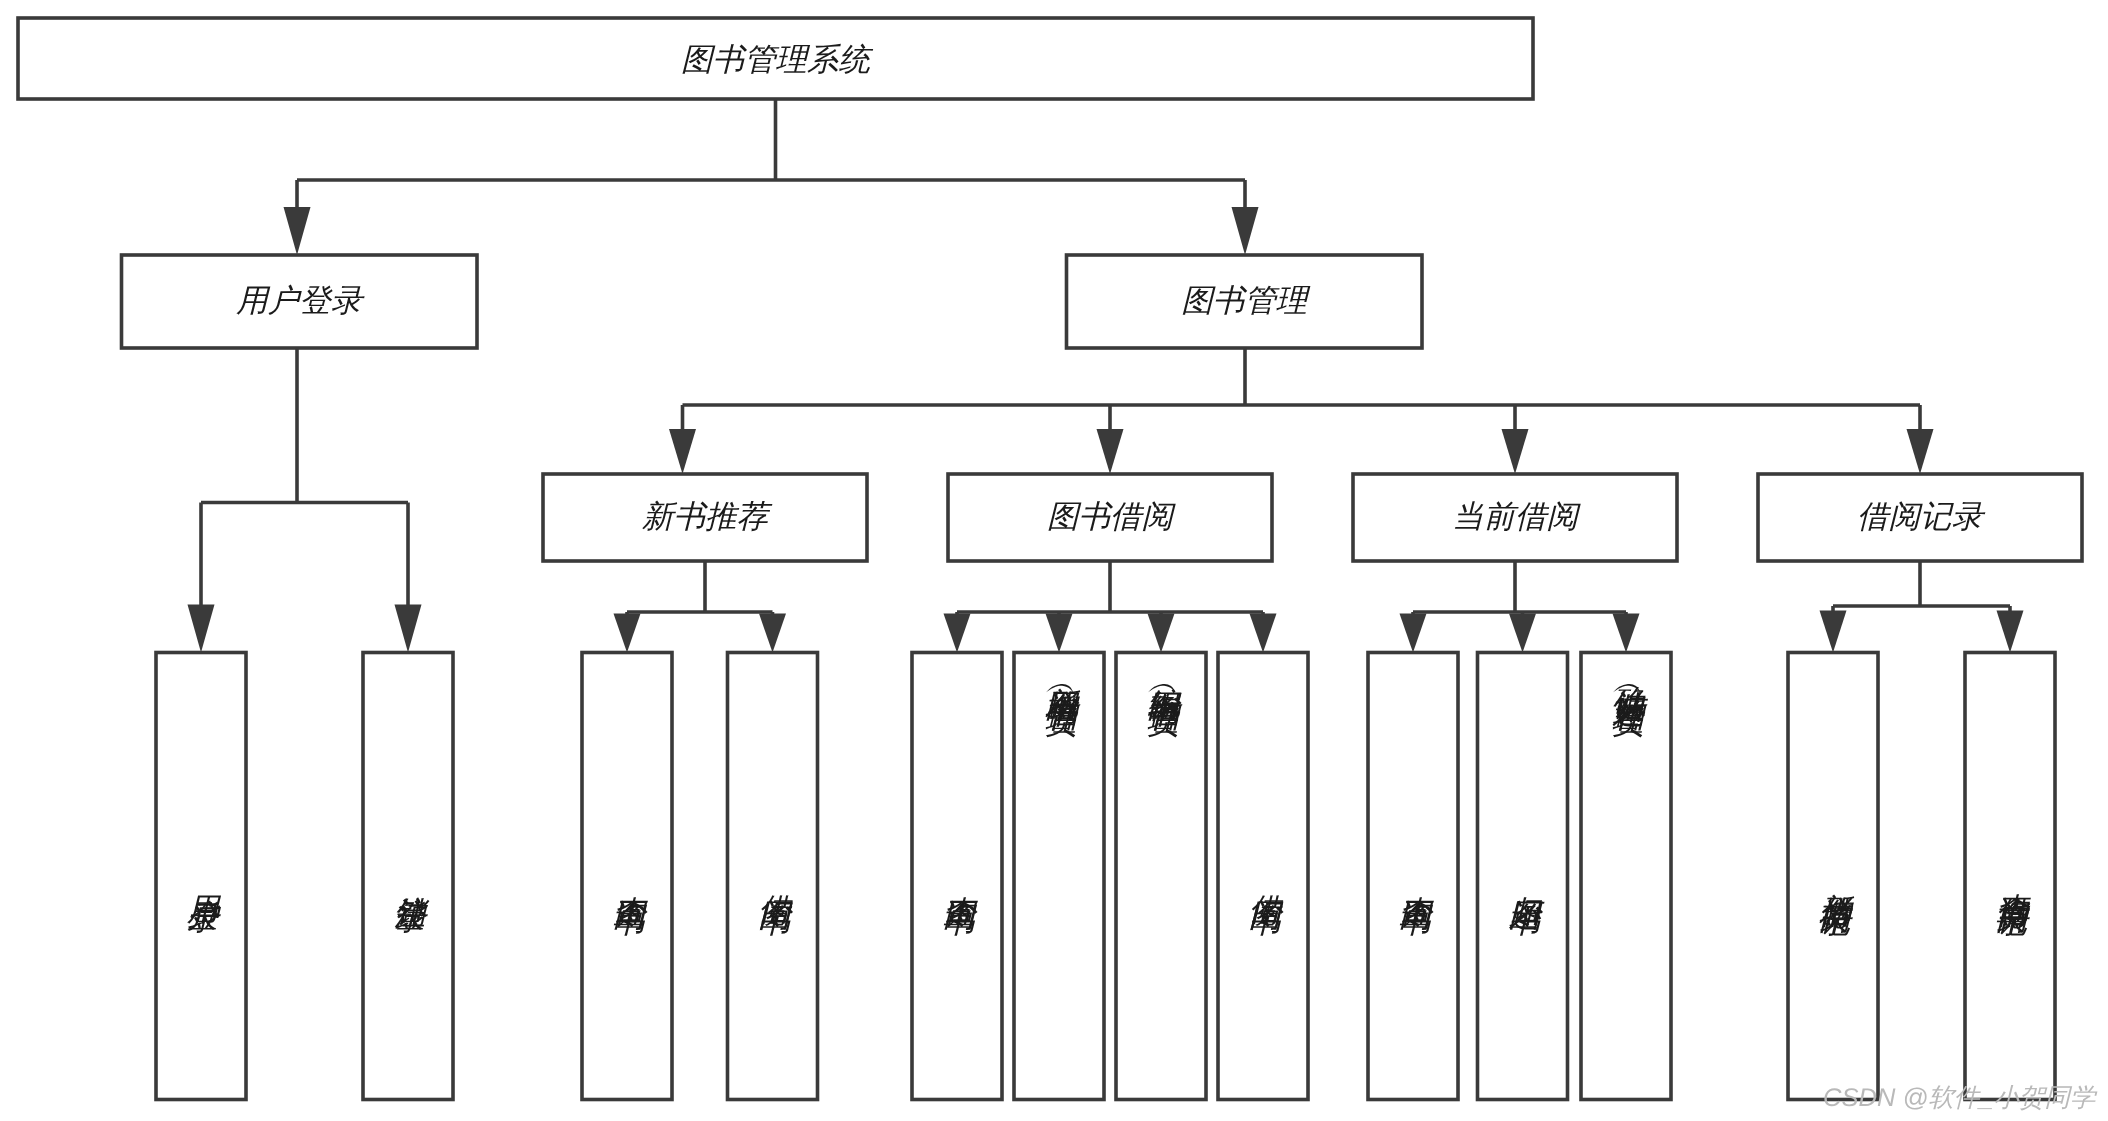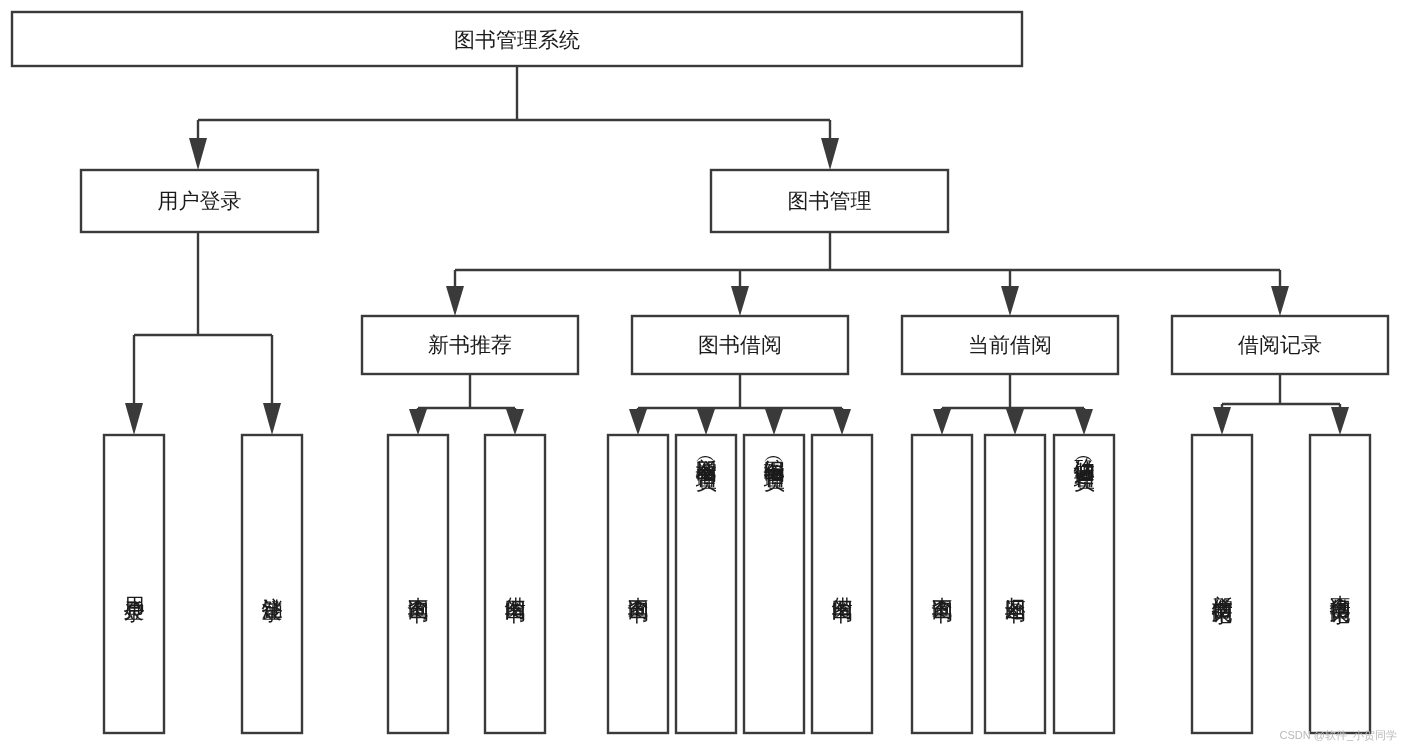--- a/index.html
+++ b/index.html
@@ -11,20 +11,21 @@
     width: 1405px;
     height: 747px;
     font-family: "Liberation Sans", "DejaVu Sans", sans-serif;
     overflow: hidden;
   }
   #diagram-root {
     position: relative;
     width: 1405px;
     height: 747px;
     background: #ffffff;
+    font-style: italic;
   }
   svg.diagram-canvas {
     position: absolute;
     left: 0;
     top: 0;
     width: 1405px;
     height: 747px;
     display: block;
   }
   .node-box {
@@ -65,21 +66,21 @@
     color: #1b1b1b;
     letter-spacing: 2px;
     white-space: nowrap;
     text-align: center;
   }
   .watermark {
     position: absolute;
     right: 8px;
     bottom: 4px;
     font-family: "Liberation Sans", "DejaVu Sans", sans-serif;
-    font-size: 11px;
+    font-size: 17px;
     color: #b9b9b9;
     white-space: nowrap;
     pointer-events: none;
   }
 </style>
 </head>
 <body>
 
 <div id="diagram-root">
 

